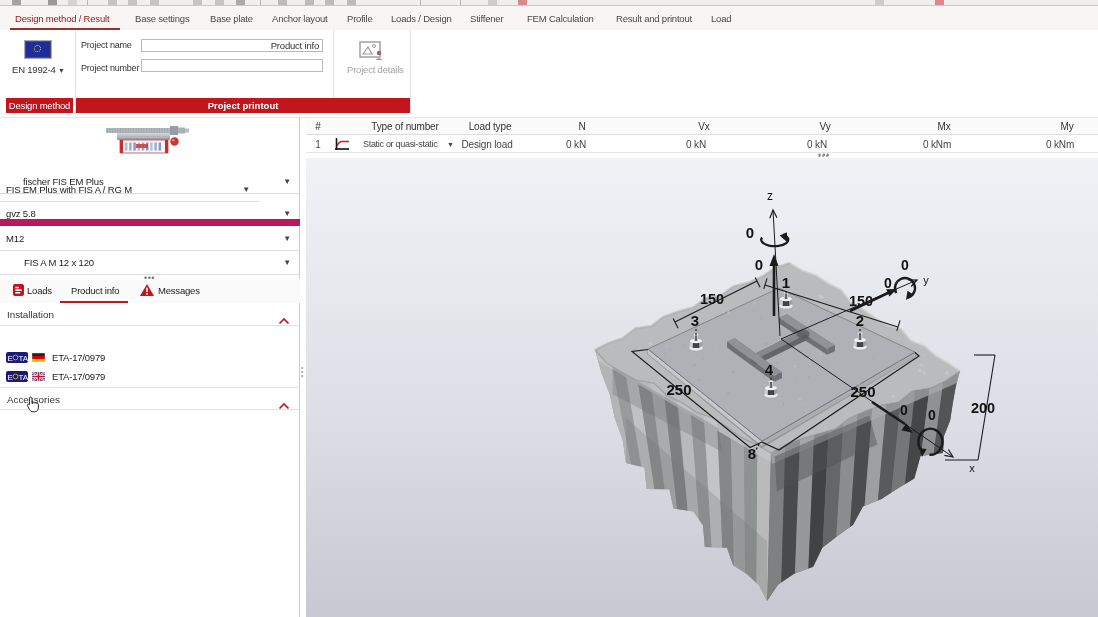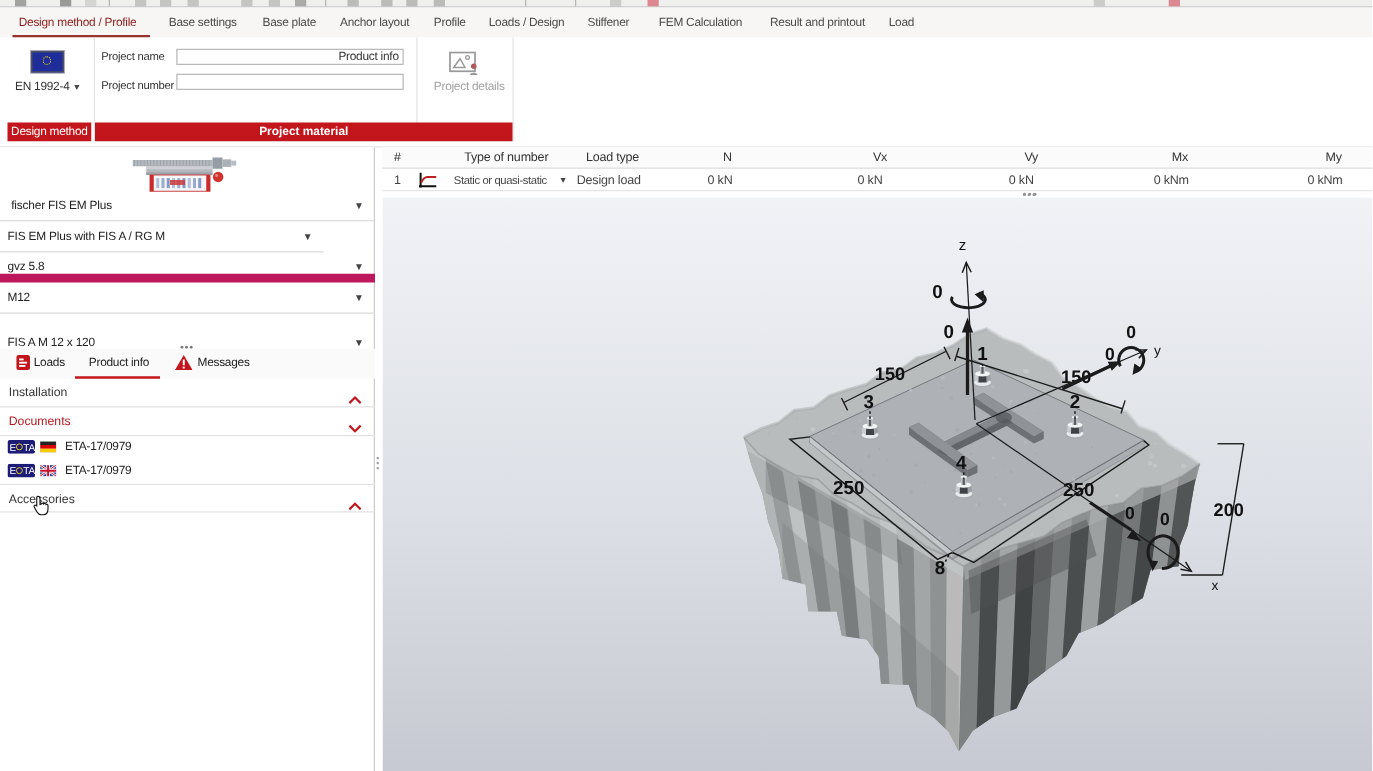--- a/index.html
+++ b/index.html
@@ -24,21 +24,21 @@
     <span class="abs" style="left:488px;top:0;width:9px;height:5px;background:#aaa;opacity:.5"></span>
     <span class="abs" style="left:518px;top:0;width:9px;height:5px;background:#c23;opacity:.5"></span>
     <span class="abs" style="left:875px;top:0;width:9px;height:5px;background:#aaa;opacity:.5"></span>
     <span class="abs" style="left:935px;top:0;width:9px;height:5px;background:#c23;opacity:.5"></span>
     <span class="abs" style="left:87px;top:0;width:1px;height:5px;background:#b5b5b5"></span>
     <span class="abs" style="left:260px;top:0;width:1px;height:5px;background:#b5b5b5"></span>
     <span class="abs" style="left:420px;top:0;width:1px;height:5px;background:#b5b5b5"></span>
     <span class="abs" style="left:460px;top:0;width:1px;height:5px;background:#b5b5b5"></span>
   </div>
 <div class="abs" style="left:0;top:6px;width:1098px;height:24px;background:#f7f6f5">
-    <span class="abs t9" style="left:15px;top:7px;color:#8d1b18">Design method / Profile</span>
+    <span class="abs t9" style="left:15px;top:7px;color:#8d1b18">Design method / Result</span>
     <span class="abs t9" style="left:135px;top:7px;color:#4a4a4a">Base settings</span>
     <span class="abs t9" style="left:210px;top:7px;color:#4a4a4a">Base plate</span>
     <span class="abs t9" style="left:272px;top:7px;color:#4a4a4a">Anchor layout</span>
     <span class="abs t9" style="left:347px;top:7px;color:#4a4a4a">Profile</span>
     <span class="abs t9" style="left:391px;top:7px;color:#4a4a4a">Loads / Design</span>
     <span class="abs t9" style="left:470px;top:7px;color:#4a4a4a">Stiffener</span>
     <span class="abs t9" style="left:527px;top:7px;color:#4a4a4a">FEM Calculation</span>
     <span class="abs t9" style="left:616px;top:7px;color:#4a4a4a">Result and printout</span>
     <span class="abs t9" style="left:711px;top:7px;color:#4a4a4a">Load</span>
     <span class="abs" style="left:10px;top:22px;width:110px;height:2px;background:#97322c"></span>
@@ -49,21 +49,21 @@
     <span class="abs" style="left:410px;top:0;width:1px;height:83px;background:#e3e3e3"></span>
     <span class="abs" style="left:25px;top:11px;width:26px;height:17px;background:#1f2d9a;border:1.5px solid #50505e;box-shadow:0 0 0 1px #aab">
       <span class="abs" style="left:7.5px;top:3px;width:7px;height:7px;border:1px dotted #f5d400;border-radius:50%"></span>
     </span>
     <span class="abs t9" style="left:12px;top:34px;color:#333">EN 1992-4 <span style="font-size:7px;color:#444">▼</span></span>
     <div class="abs" style="left:6px;top:68px;width:67px;height:15px;background:#c3161c;color:#fff;font-size:9.5px;font-weight:normal;text-align:center;line-height:15px;letter-spacing:-0.2px">Design method</div>
     <span class="abs" style="left:81px;top:10px;color:#333;font-size:9px;letter-spacing:-0.2px;white-space:nowrap">Project name</span>
     <span class="abs" style="left:81px;top:33px;color:#333;font-size:9px;letter-spacing:-0.2px;white-space:nowrap">Project number</span>
     <div class="abs t9" style="left:141px;top:9px;width:182px;height:13px;border:1px solid #b9b9b9;background:#fff;color:#333;text-align:right;padding-right:3px;line-height:11px">Product info</div>
     <div class="abs" style="left:141px;top:29px;width:182px;height:13px;border:1px solid #b9b9b9;background:#fff"></div>
-    <div class="abs" style="left:76px;top:68px;width:334px;height:15px;background:#c3161c;color:#fff;font-size:9.5px;font-weight:bold;text-align:center;line-height:15px">Project material</div>
+    <div class="abs" style="left:76px;top:68px;width:334px;height:15px;background:#c3161c;color:#fff;font-size:9.5px;font-weight:bold;text-align:center;line-height:15px">Project printout</div>
     <svg class="abs" style="left:359px;top:11px" width="26" height="20" viewBox="0 0 26 20">
 <rect x="1" y="1" width="20" height="15" fill="#fff" stroke="#9a9a9a" stroke-width="1.4"></rect>
 <path d="M4 13 L9 6 L13 13 Z" fill="none" stroke="#9a9a9a" stroke-width="1.2"></path>
 <circle cx="15" cy="5" r="1.5" fill="none" stroke="#9a9a9a" stroke-width="1"></circle>
 <circle cx="20" cy="12" r="2.2" fill="#b05a5a"></circle>
 <path d="M17 19 c0-2.5 6-2.5 6 0 Z" fill="#9a9a9a"></path>
     </svg>
     <span class="abs t9" style="left:347px;top:34px;color:#a2a2a2">Project details</span>
   </div>
 <div class="abs" style="left:0;top:117px;width:1098px;height:1px;background:#e6e6e6"></div>
@@ -109,48 +109,45 @@
       <rect x="23.2" y="20.5" width="2.4" height="8" fill="#6e86bb" opacity="0.67"></rect>
       <rect x="27.4" y="20.5" width="2.4" height="8" fill="#6e86bb" opacity="0.8400000000000001"></rect>
       <rect x="31.6" y="20.5" width="2.4" height="8" fill="#6e86bb" opacity="0.5"></rect>
       <rect x="35.8" y="20.5" width="2.4" height="8" fill="#6e86bb" opacity="0.67"></rect>
       <rect x="40.0" y="20.5" width="2.4" height="8" fill="#6e86bb" opacity="0.8400000000000001"></rect>
       <rect x="44.2" y="20.5" width="2.4" height="8" fill="#6e86bb" opacity="0.5"></rect>
       <rect x="48.400000000000006" y="20.5" width="2.4" height="8" fill="#6e86bb" opacity="0.67"></rect>
       <rect x="52.6" y="20.5" width="2.4" height="8" fill="#6e86bb" opacity="0.8400000000000001"></rect>
 <rect x="30" y="22" width="12" height="4" fill="#cc3b3b" opacity="0.85"></rect>
 </svg>
-    <div class="abs" style="left:0;top:35px;width:300px;height:24px;border-bottom:1px solid #dcdcdc;font-size:9.5px;color:#222;line-height:24px;padding-left:9px;letter-spacing:-0.15px">fischer FIS EM Plus<span class="abs" style="right:9px;top:0;font-size:8px;color:#444">▼</span></div>
+    <div class="abs" style="left:0;top:52px;width:300px;height:24px;border-bottom:1px solid #dcdcdc;font-size:9.5px;color:#222;line-height:24px;padding-left:23px;letter-spacing:-0.15px">fischer FIS EM Plus<span class="abs" style="right:9px;top:0;font-size:8px;color:#444">▼</span></div>
     <div class="abs" style="left:0;top:59.5px;width:259px;height:24px;border-bottom:1px solid #dcdcdc;font-size:9.5px;color:#222;line-height:24px;padding-left:6px;letter-spacing:-0.15px">FIS EM Plus with FIS A / RG M<span class="abs" style="right:9px;top:0;font-size:8px;color:#444">▼</span></div>
     <div class="abs" style="left:0;top:84.0px;width:300px;height:24px;border-bottom:7px solid #be185d;font-size:9.5px;color:#222;line-height:24px;padding-left:6px;letter-spacing:-0.15px">gvz 5.8<span class="abs" style="right:9px;top:0;font-size:8px;color:#444">▼</span></div>
     <div class="abs" style="left:0;top:108.5px;width:300px;height:24px;border-bottom:1px solid #dcdcdc;font-size:9.5px;color:#222;line-height:24px;padding-left:6px;letter-spacing:-0.15px">M12<span class="abs" style="right:9px;top:0;font-size:8px;color:#444">▼</span></div>
-    <div class="abs" style="left:0;top:145px;width:300px;height:24px;border-bottom:1px solid #dcdcdc;font-size:9.5px;color:#222;line-height:24px;padding-left:6px;letter-spacing:-0.15px">FIS A M 12 x 120<span class="abs" style="right:9px;top:0;font-size:8px;color:#444">▼</span></div>
+    <div class="abs" style="left:0;top:133.0px;width:300px;height:24px;border-bottom:1px solid #dcdcdc;font-size:9.5px;color:#222;line-height:24px;padding-left:24px;letter-spacing:-0.15px">FIS A M 12 x 120<span class="abs" style="right:9px;top:0;font-size:8px;color:#444">▼</span></div>
     <div class="abs" style="left:144px;top:155px;font-size:9px;color:#777;letter-spacing:0.5px">•••</div>
     <div class="abs" style="left:0;top:161px;width:300px;height:24px;background:#fafafa">
       <svg class="abs" style="left:13px;top:5px" width="11" height="12" viewBox="0 0 11 12">
         <rect x="0" y="0" width="11" height="12" rx="2" fill="#c3161c"></rect>
         <rect x="2.3" y="2.8" width="3.6" height="1.5" fill="#fff"></rect>
         <rect x="2.3" y="5.4" width="6.4" height="1.5" fill="#fff"></rect>
         <rect x="2.3" y="8" width="5" height="1.5" fill="#fff"></rect>
       </svg>
       <span class="abs t9" style="left:27px;top:6px;color:#222">Loads</span>
       <span class="abs t9" style="left:71px;top:6px;color:#222">Product info</span>
       <svg class="abs" style="left:140px;top:5px" width="14" height="12" viewBox="0 0 14 12">
         <path d="M7 0 L14 12 L0 12 Z" fill="#c3161c"></path>
         <rect x="6.2" y="3.6" width="1.6" height="4.6" fill="#fff"></rect>
         <rect x="6.2" y="9.3" width="1.6" height="1.5" fill="#fff"></rect>
       </svg>
       <span class="abs t9" style="left:158px;top:6px;color:#222">Messages</span>
       <span class="abs" style="left:60px;top:22px;width:68px;height:2px;background:#c3161c"></span>
     </div>
     <div class="abs" style="left:0;top:185px;width:300px;height:23px;border-bottom:1px solid #e2e2e2;line-height:23px;padding-left:7px;font-size:9.8px;color:#333">Installation<span class="abs" style="right:10px;top:7px"><svg width="12" height="8" viewBox="0 0 12 8">
           <polyline points="1.5,6.5 6,2 10.5,6.5" fill="none" stroke="#c3161c" stroke-width="1.7"></polyline>
-        </svg></span></div>
-    <div class="abs" style="left:0;top:208px;width:300px;height:23px;border-bottom:1px solid #e2e2e2;line-height:23px;padding-left:7px;font-size:9.8px;color:#b8191f">Documents<span class="abs" style="right:10px;top:7px"><svg width="12" height="8" viewBox="0 0 12 8">
-          <polyline points="1.5,1.5 6,6 10.5,1.5" fill="none" stroke="#c3161c" stroke-width="1.7"></polyline>
         </svg></span></div>
     <svg class="abs" style="left:6px;top:234px" width="22" height="11" viewBox="0 0 22 11">
       <rect x="0" y="0" width="22" height="11" rx="2" fill="#1c1c78"></rect>
       <text x="1.5" y="8.5" font-size="8" fill="#fff" font-family="Liberation Sans">E</text>
       <circle cx="9.5" cy="5.5" r="2.4" fill="none" stroke="#e8c520" stroke-width="0.8"></circle>
       <text x="12.5" y="8.5" font-size="8" fill="#fff" font-family="Liberation Sans">TA</text>
     </svg>
     <svg class="abs" style="left:32px;top:235px" width="13" height="9" viewBox="0 0 13 9">
       <rect width="13" height="3" fill="#222"></rect>
       <rect y="3" width="13" height="3" fill="#d00"></rect>

